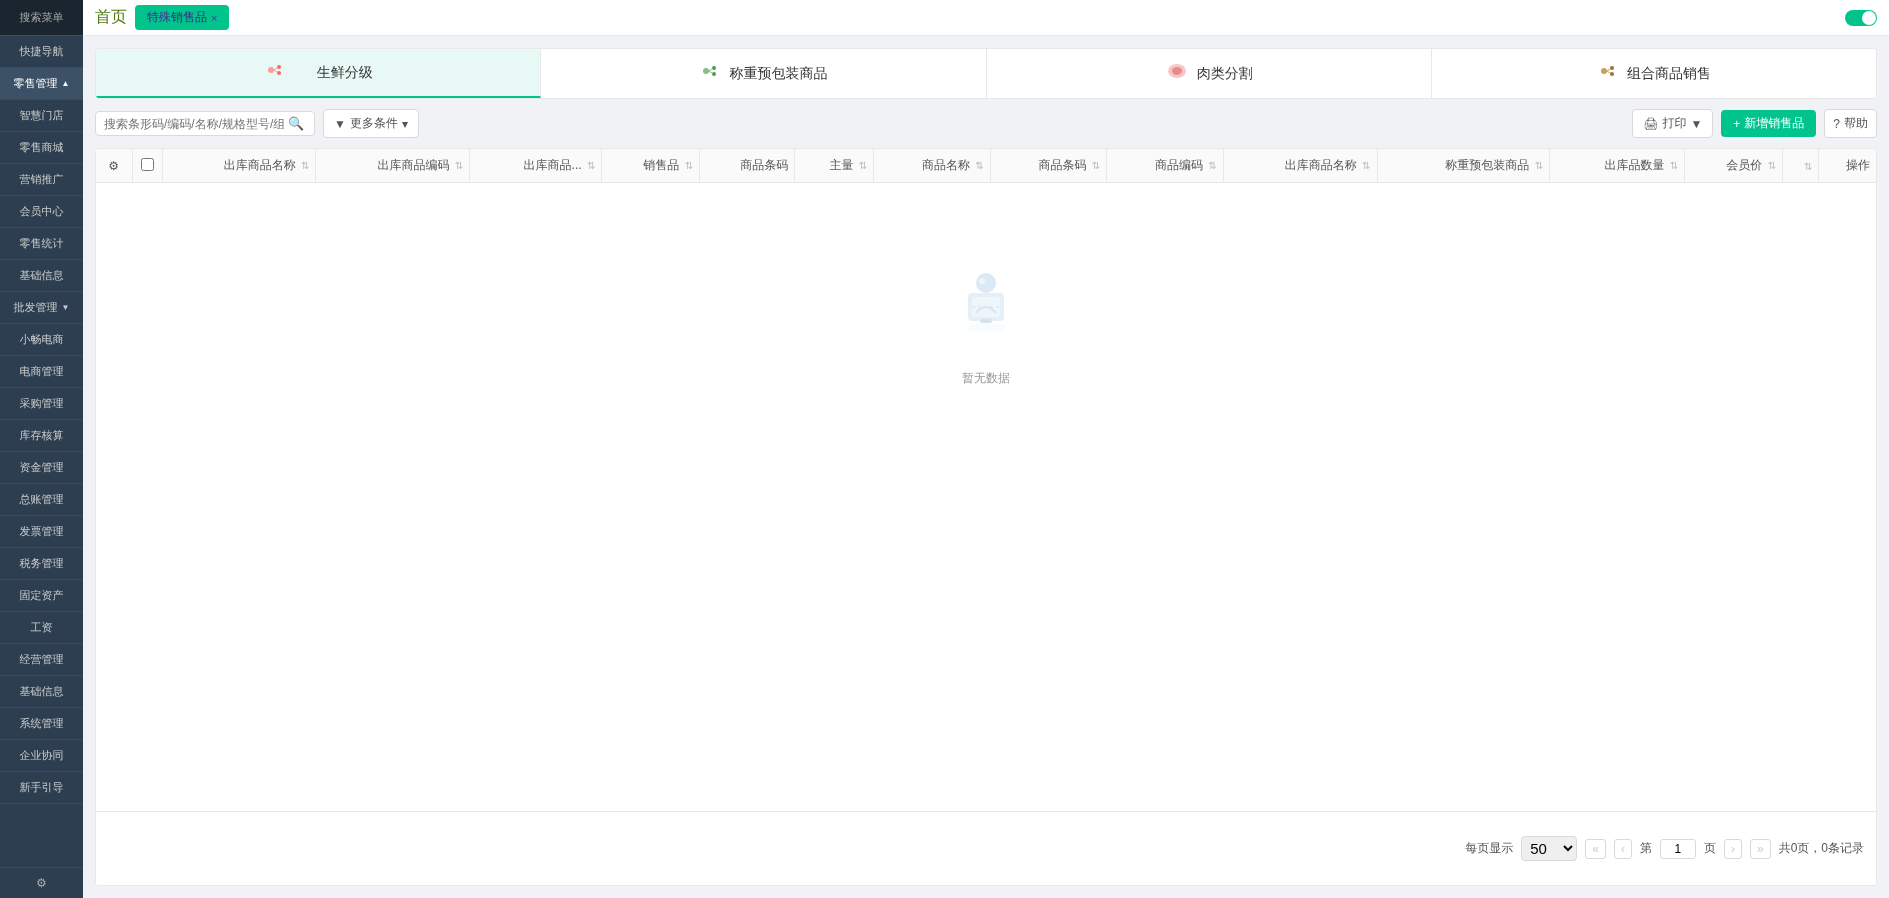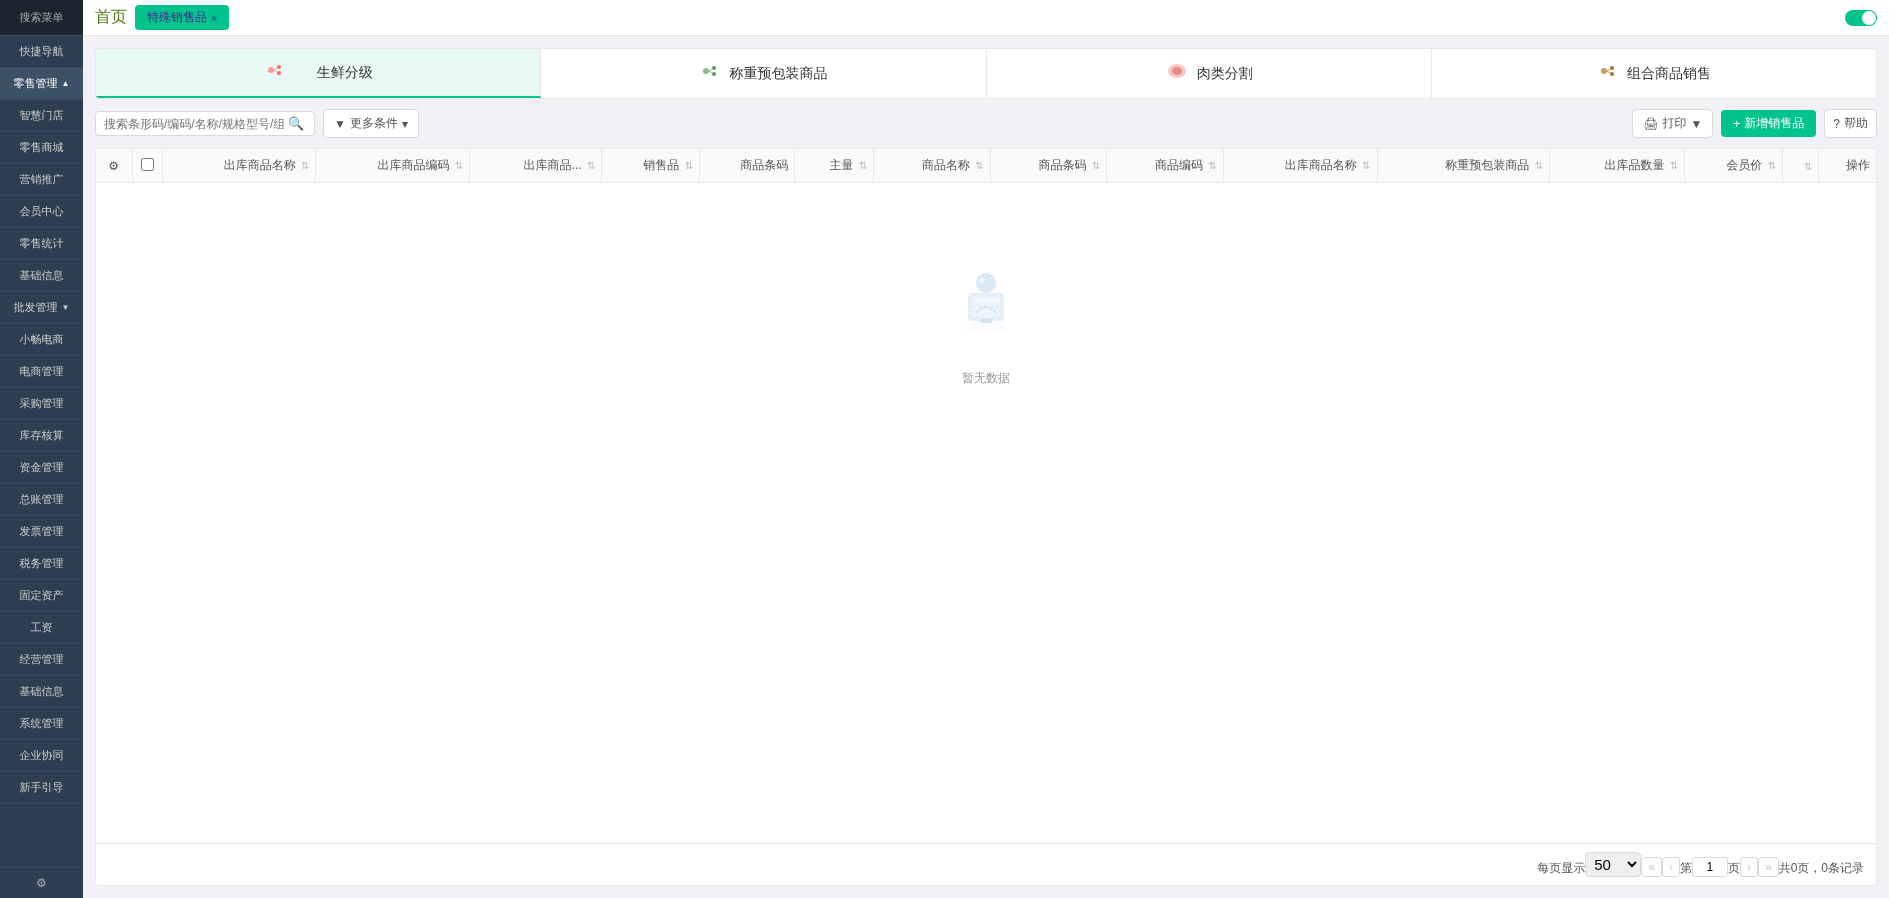--- a/index.html
+++ b/index.html
@@ -296,24 +296,25 @@
     .empty-icon {
       font-size: 64px;
       margin-bottom: 12px;
       opacity: 0.4;
     }
     .empty-icon svg { width: 80px; height: 80px; }
 
     
     .pagination-bar {
       display: flex;
-      align-items: flex-end;
+      align-items: center;
       justify-content: flex-end;
-      padding: 8px 12px;
+      padding: 24px 12px;
       border-top: 1px solid #e8e8e8;
+      gap: 8px;
       font-size: 12px;
       color: #555;
       background: #fff;
       flex-shrink: 0;
     }
     .page-size-select {
       border: 1px solid #d9d9d9;
       border-radius: 4px;
       padding: 2px 4px;
       font-size: 15px;

